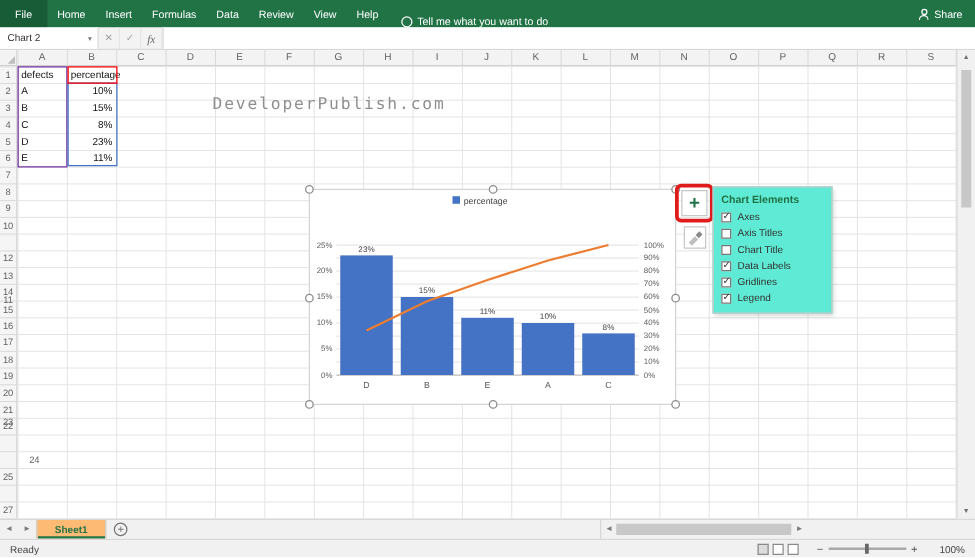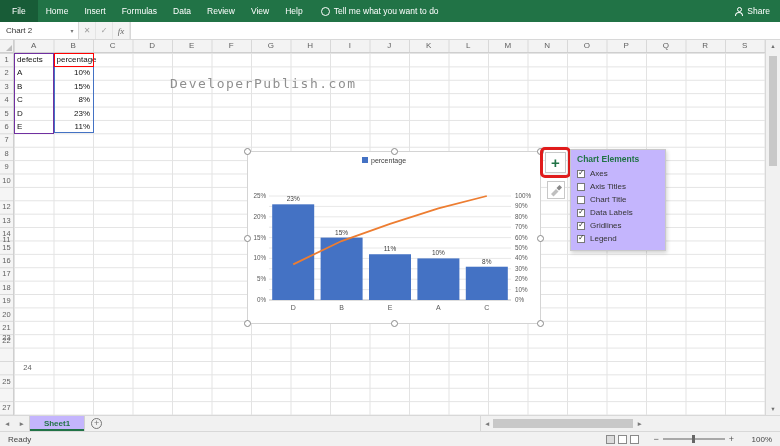--- a/index.html
+++ b/index.html
@@ -6,21 +6,21 @@
   .page{position:relative;width:780px;height:446px;overflow:hidden;background:#fff;
         font-family:"Liberation Sans",sans-serif;-webkit-font-smoothing:antialiased;}
 
   
   .ribbon{position:absolute;left:0;top:0;width:780px;height:22px;background:#217346;
           display:flex;align-items:stretch;color:#fff;}
   .rtab{line-height:22px;padding:0 8px;font-size:8.5px;white-space:nowrap;cursor:default;}
   .rtab.file{background:#185c37;padding:0 12px;}
   .tabs{display:flex;}
   .tabs.ctx{background:#14502f;}
-  .tellme{display:flex;align-items:center;margin-left:10px;font-size:8.5px;white-space:nowrap;}
+  .tellme{display:flex;align-items:flex-end;margin-left:10px;font-size:8.5px;white-space:nowrap;}
   .bulb{display:inline-block;width:7px;height:7px;border:1px solid #fff;border-radius:50%;margin-right:4px;}
   .spacer{flex:1;}
   .share{display:flex;align-items:center;margin-right:10px;font-size:8.5px;}
   .person{position:relative;width:9px;height:9px;display:inline-block;margin-right:4px;}
   .person::before{content:'';position:absolute;left:2.5px;top:0;width:3.5px;height:3.5px;border:1px solid #fff;border-radius:50%;}
   .person::after{content:'';position:absolute;left:0.5px;top:5px;width:6px;height:3px;border:1px solid #fff;border-bottom:none;border-radius:4px 4px 0 0;}
 
   
   .fbar{position:absolute;left:0;top:22px;width:780px;height:18px;background:#f3f3f3;
         border-bottom:1px solid #d8d8d8;display:flex;align-items:stretch;font-size:8px;color:#333;box-sizing:border-box;}
@@ -72,40 +72,40 @@
   .h-bl{left:-4px;bottom:-4px;} .h-bm{left:calc(50% - 3px);bottom:-4px;} .h-br{right:-4px;bottom:-4px;}
 
   .redbox{position:absolute;left:540px;top:147px;width:31px;height:31px;border:3px solid #e01b1b;
         border-radius:5px;box-sizing:border-box;pointer-events:none;}
   .cebtn{position:absolute;left:545px;top:152px;width:21px;height:21px;background:#fff;
         border:1px solid #c8c8c8;box-sizing:border-box;display:flex;align-items:center;justify-content:center;
         color:#217346;font-size:15px;font-weight:bold;line-height:1;}
   .csbtn{position:absolute;left:547px;top:181px;width:18px;height:18px;background:#fff;
         border:1px solid #c8c8c8;box-sizing:border-box;}
 
-  .cepanel{position:absolute;left:570px;top:149px;width:96px;background:#c4b5fd;border:1px solid #c9c9c9;
+  .cepanel{position:absolute;left:570px;top:149px;width:96px;background:#5eead4;border:1px solid #c9c9c9;
         box-shadow:1px 2px 4px rgba(0,0,0,.18);padding:4px 6px 5px 6px;box-sizing:border-box;}
   .ceptitle{font-size:8.5px;font-weight:bold;color:#217346;margin-bottom:3px;}
   .ceitem{display:flex;align-items:center;height:13px;}
   .cb{width:8px;height:8px;border:1px solid #787878;background:#fff;box-sizing:border-box;
         margin-right:5px;position:relative;flex:0 0 auto;}
   .cb .chk{position:absolute;left:0;top:-2px;font-size:8px;color:#333;line-height:8px;}
   .celabel{font-size:8px;color:#333;white-space:nowrap;}
 
   
   .vscroll{position:absolute;left:765px;top:40px;width:15px;height:375px;background:#f1f1f1;
         border-left:1px solid #d8d8d8;box-sizing:border-box;}
   .vscroll .arr{position:absolute;left:0;width:14px;text-align:center;font-size:5.5px;color:#6f6f6f;}
   .vscroll .arr.up{top:3px;} .vscroll .arr.down{bottom:3px;}
   .vthumb{position:absolute;left:3px;top:16px;width:8px;height:110px;background:#c8c8c8;}
 
   .tabbar{position:absolute;left:0;top:415px;width:780px;height:16px;background:#f1f1f1;
         border-top:1px solid #d8d8d8;display:flex;align-items:stretch;box-sizing:border-box;}
   .navarr{line-height:15px;font-size:6.5px;color:#7a7a7a;padding:0 4px;}
-  .sheettab{background:#c4b5fd;color:#217346;font-weight:bold;font-size:8px;line-height:15px;
+  .sheettab{background:#fdba74;color:#217346;font-weight:bold;font-size:8px;line-height:15px;
         padding:0 14px;border-left:1px solid #d0d0d0;border-right:1px solid #d0d0d0;
         box-shadow:inset 0 -2px 0 #217346;}
   .newsheet{width:11px;height:11px;border:1px solid #767676;border-radius:50%;margin:2px 0 0 6px;
         color:#767676;font-size:9px;line-height:9px;text-align:center;box-sizing:border-box;}
   .hscroll{margin-left:auto;display:flex;align-items:center;width:300px;height:100%;
         background:#f1f1f1;border-left:1px solid #d8d8d8;box-sizing:border-box;}
   .hscroll .arr{font-size:6.5px;color:#7a7a7a;padding:0 3px;}
   .hthumb{height:9px;width:140px;background:#c8c8c8;}
 
   .statusbar{position:absolute;left:0;top:431px;width:780px;height:15px;background:#f1f1f1;

